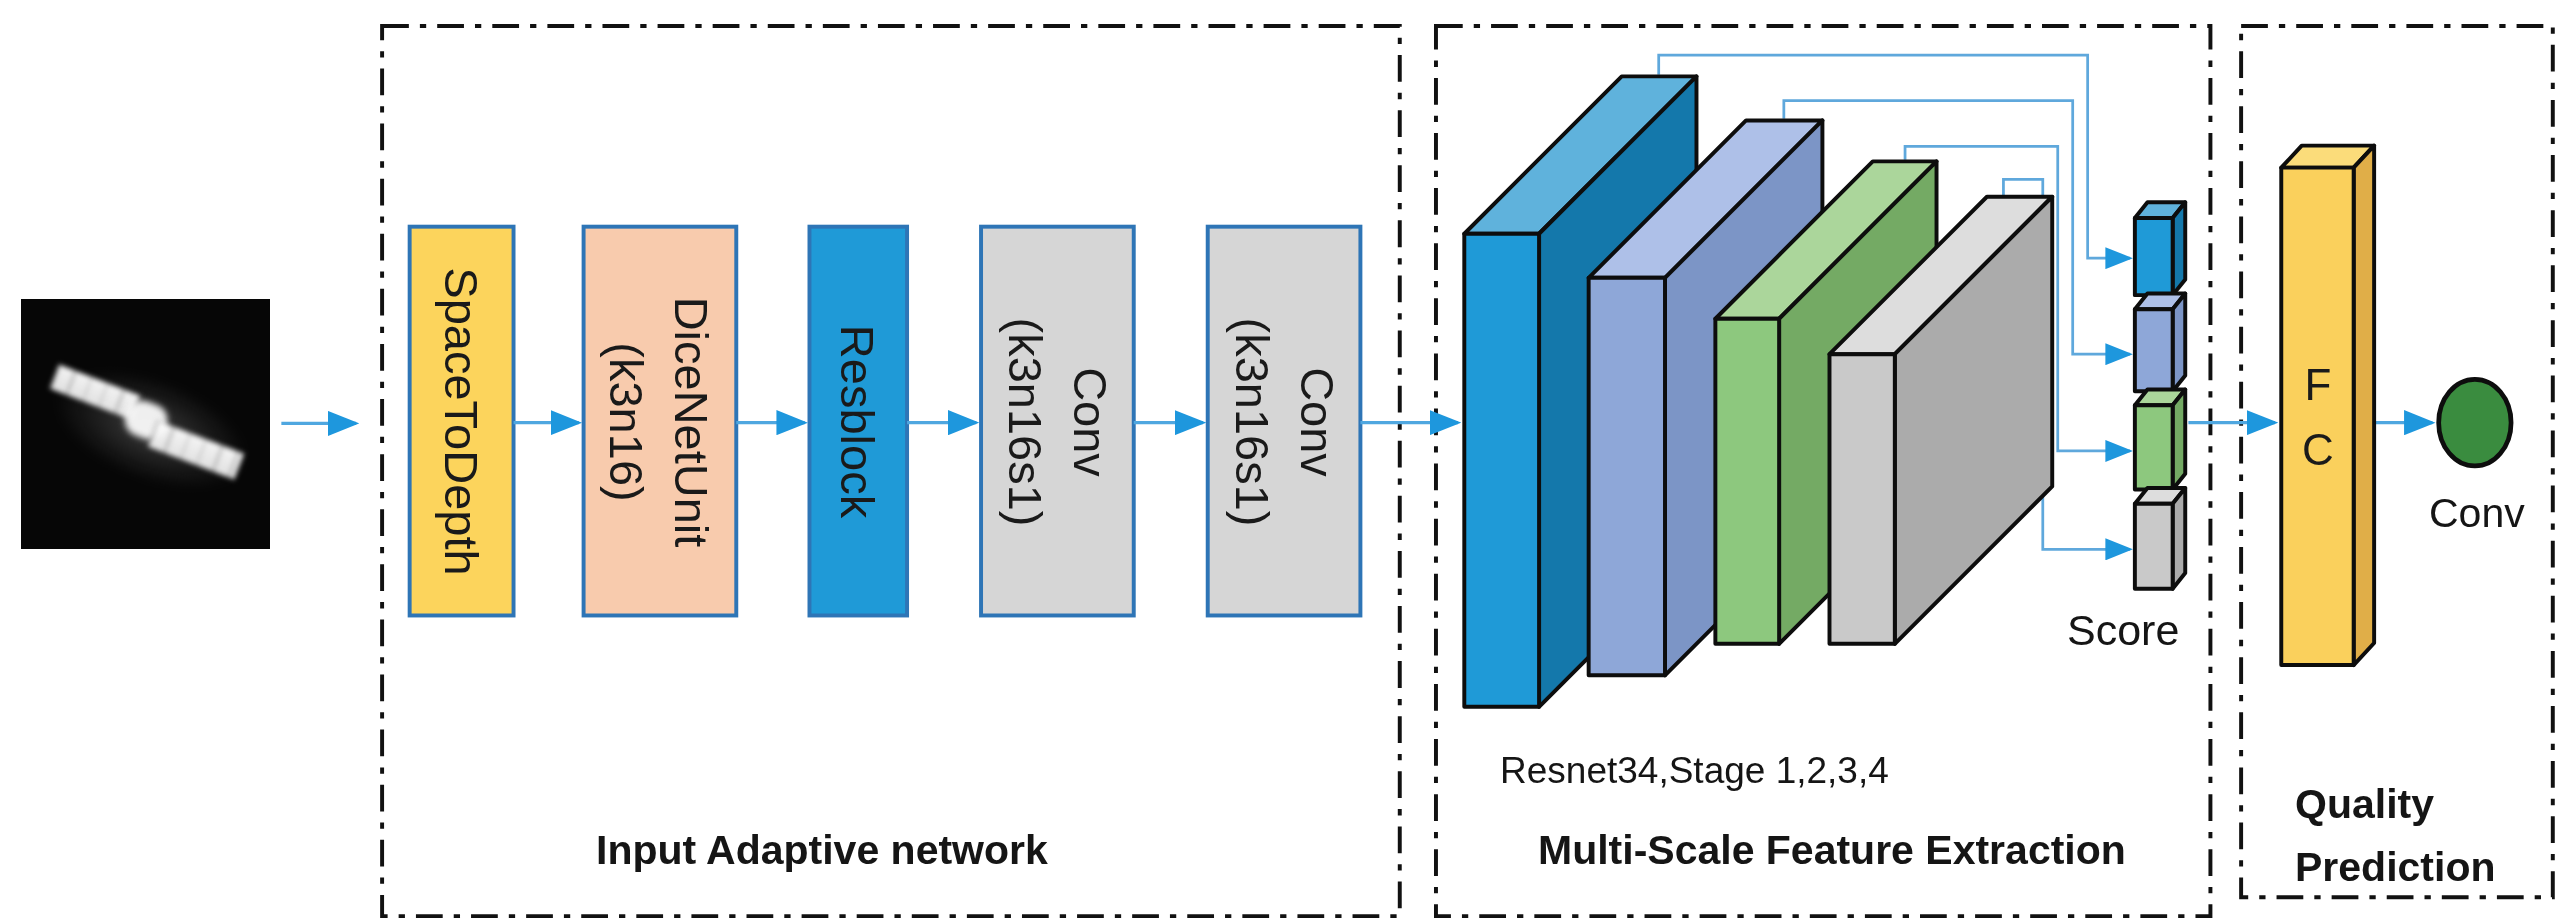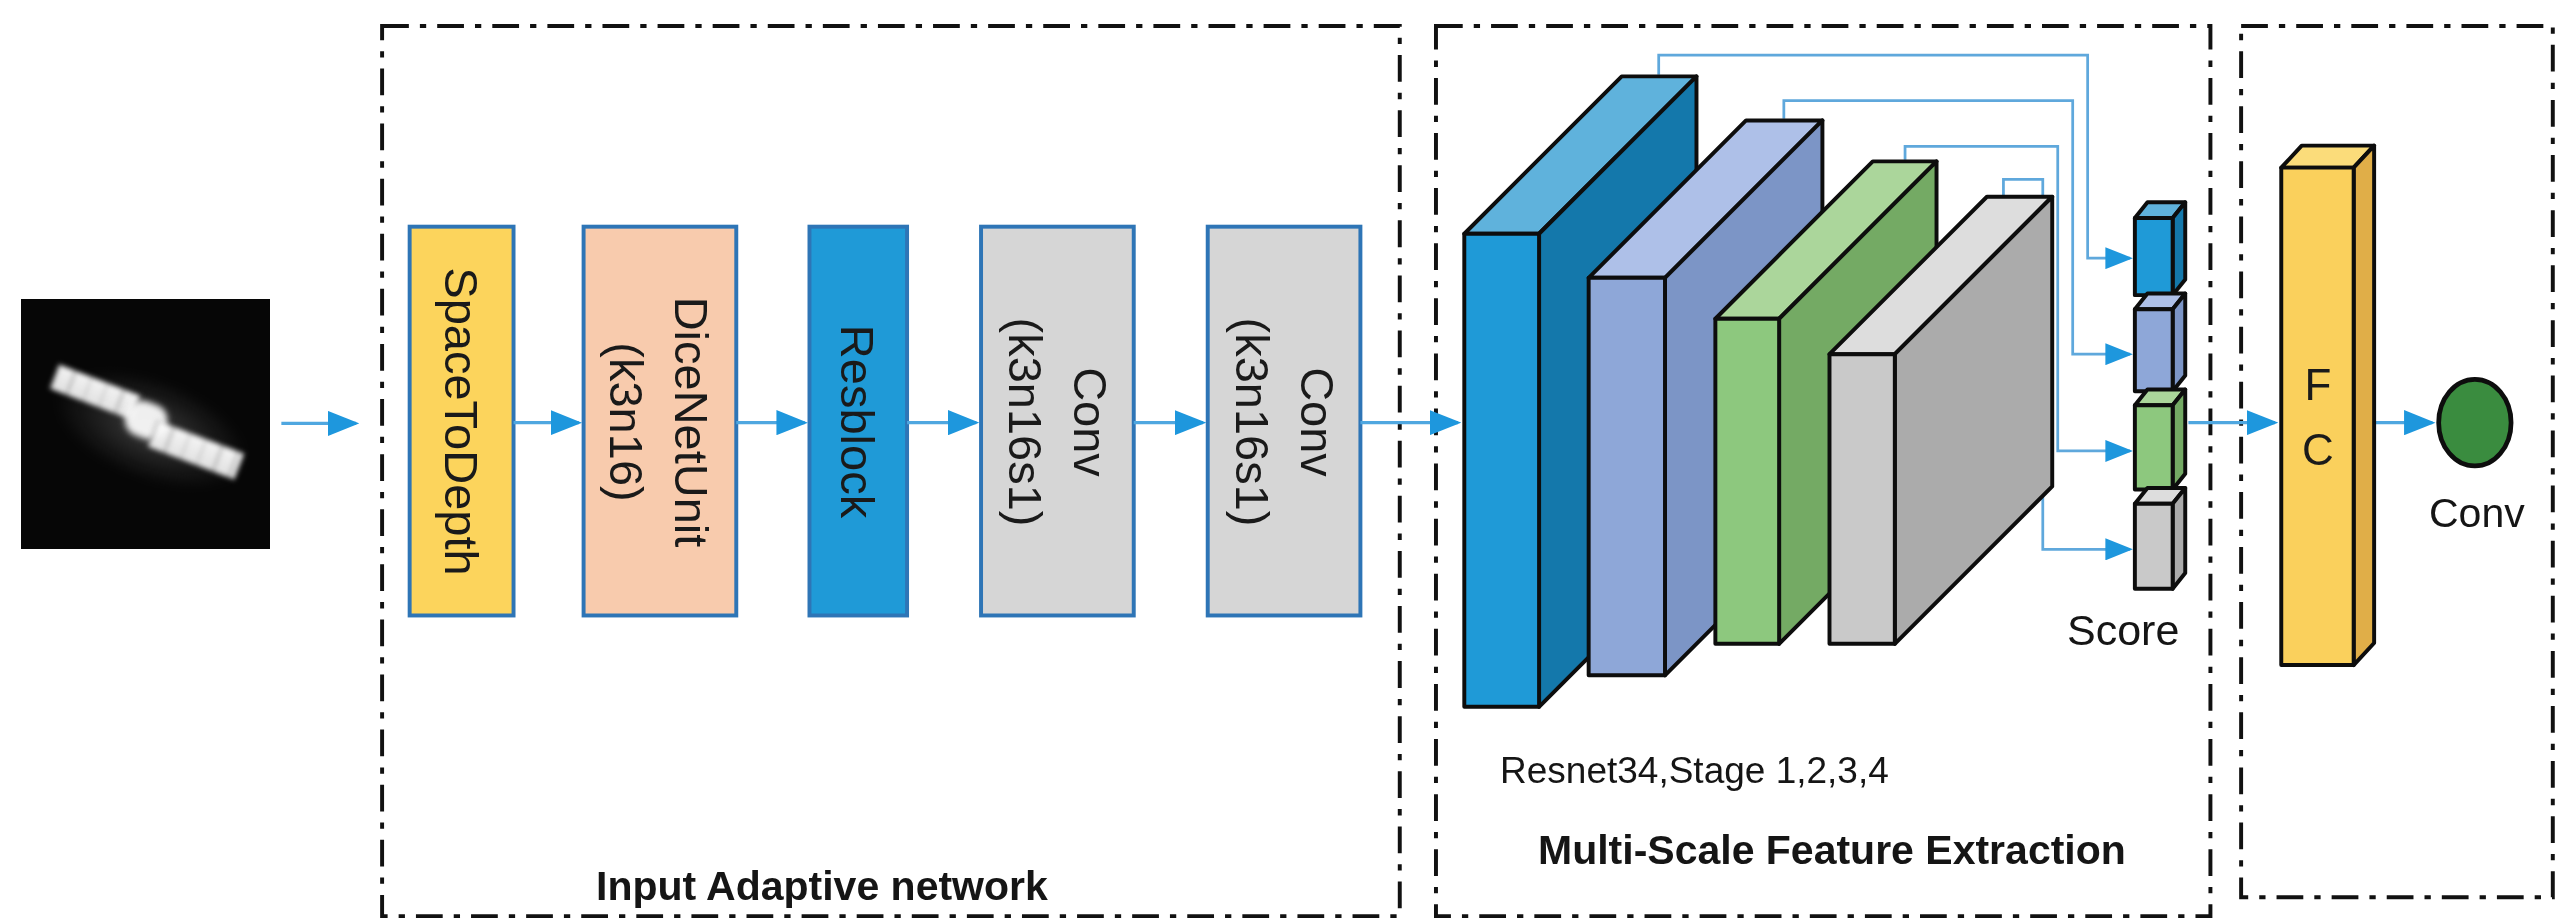--- a/index.html
+++ b/index.html
@@ -178,19 +178,21 @@
 
   <div class="fc-label">F
 C</div>
 
   <div class="lbl" style="left:1500px;top:750px;font-size:37px;">Resnet34,Stage 1,2,3,4</div>
 
   <div class="lbl" style="left:2067px;top:606px;font-size:43px;">Score</div>
 
   <div class="lbl" style="left:2429px;top:490px;font-size:41px;">Conv</div>
 
-  <div class="lbl bold" style="left:596px;top:827px;font-size:41px;margin-top:36px;">Input Adaptive network</div>
+  <div class="lbl bold" style="left:596px;top:827px;font-size:41px;">Input Adaptive network</div>
 
   <div class="lbl bold" style="left:1538px;top:827px;font-size:41px;text-align:right;">Multi-Scale Feature Extraction</div>
 
+  <div class="lbl bold" style="left:2295px;top:773px;font-size:41px;line-height:63px;">Quality
+Prediction</div>
 
 </div>
 
 
 </body></html>

